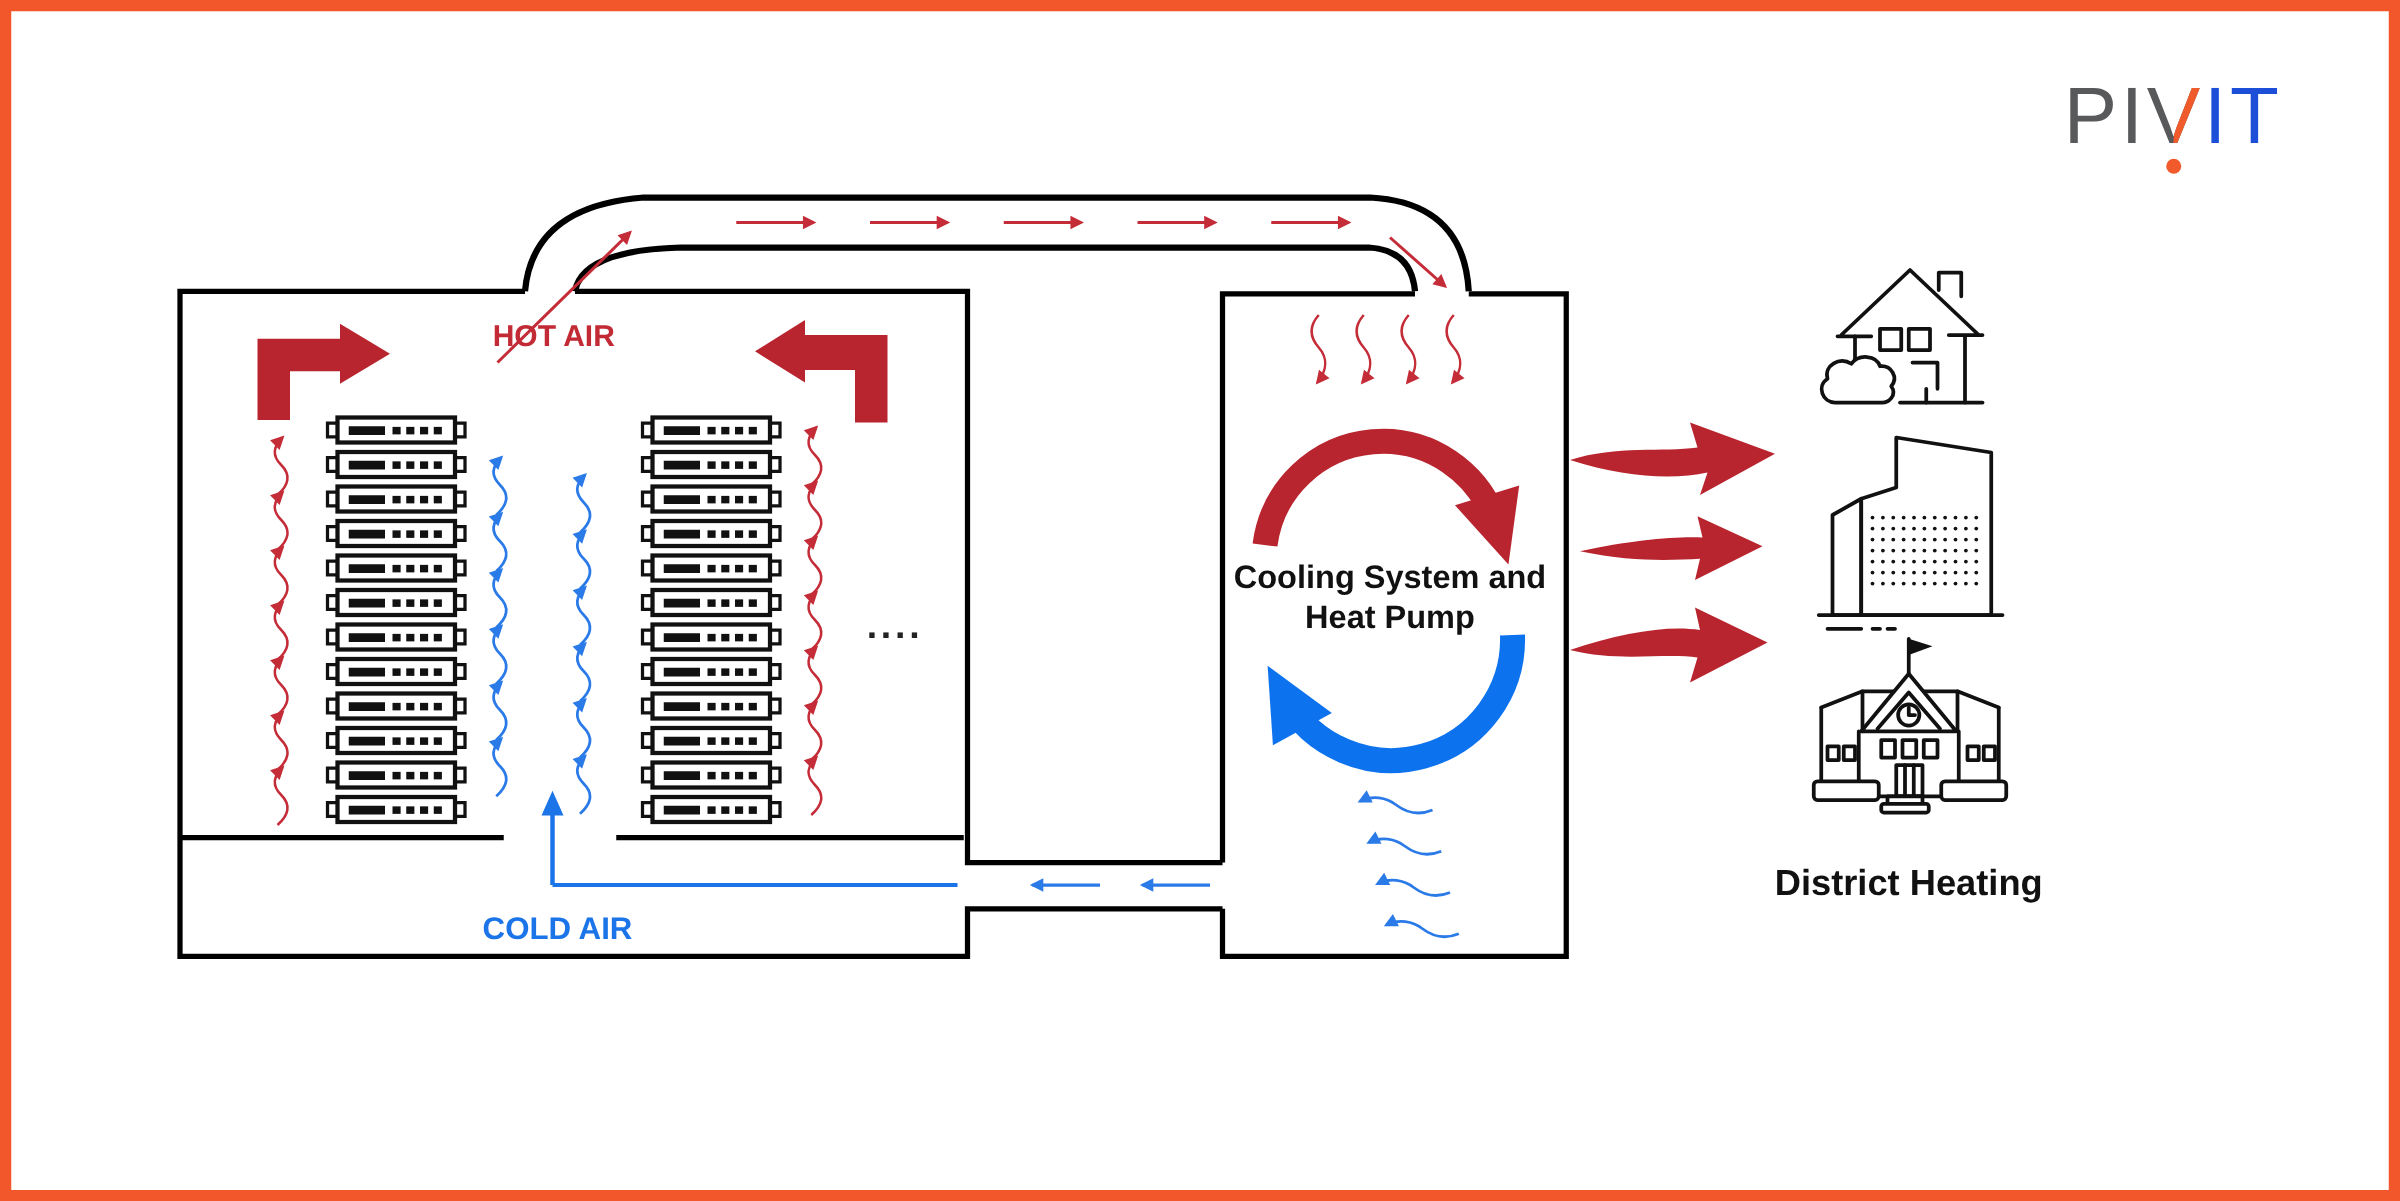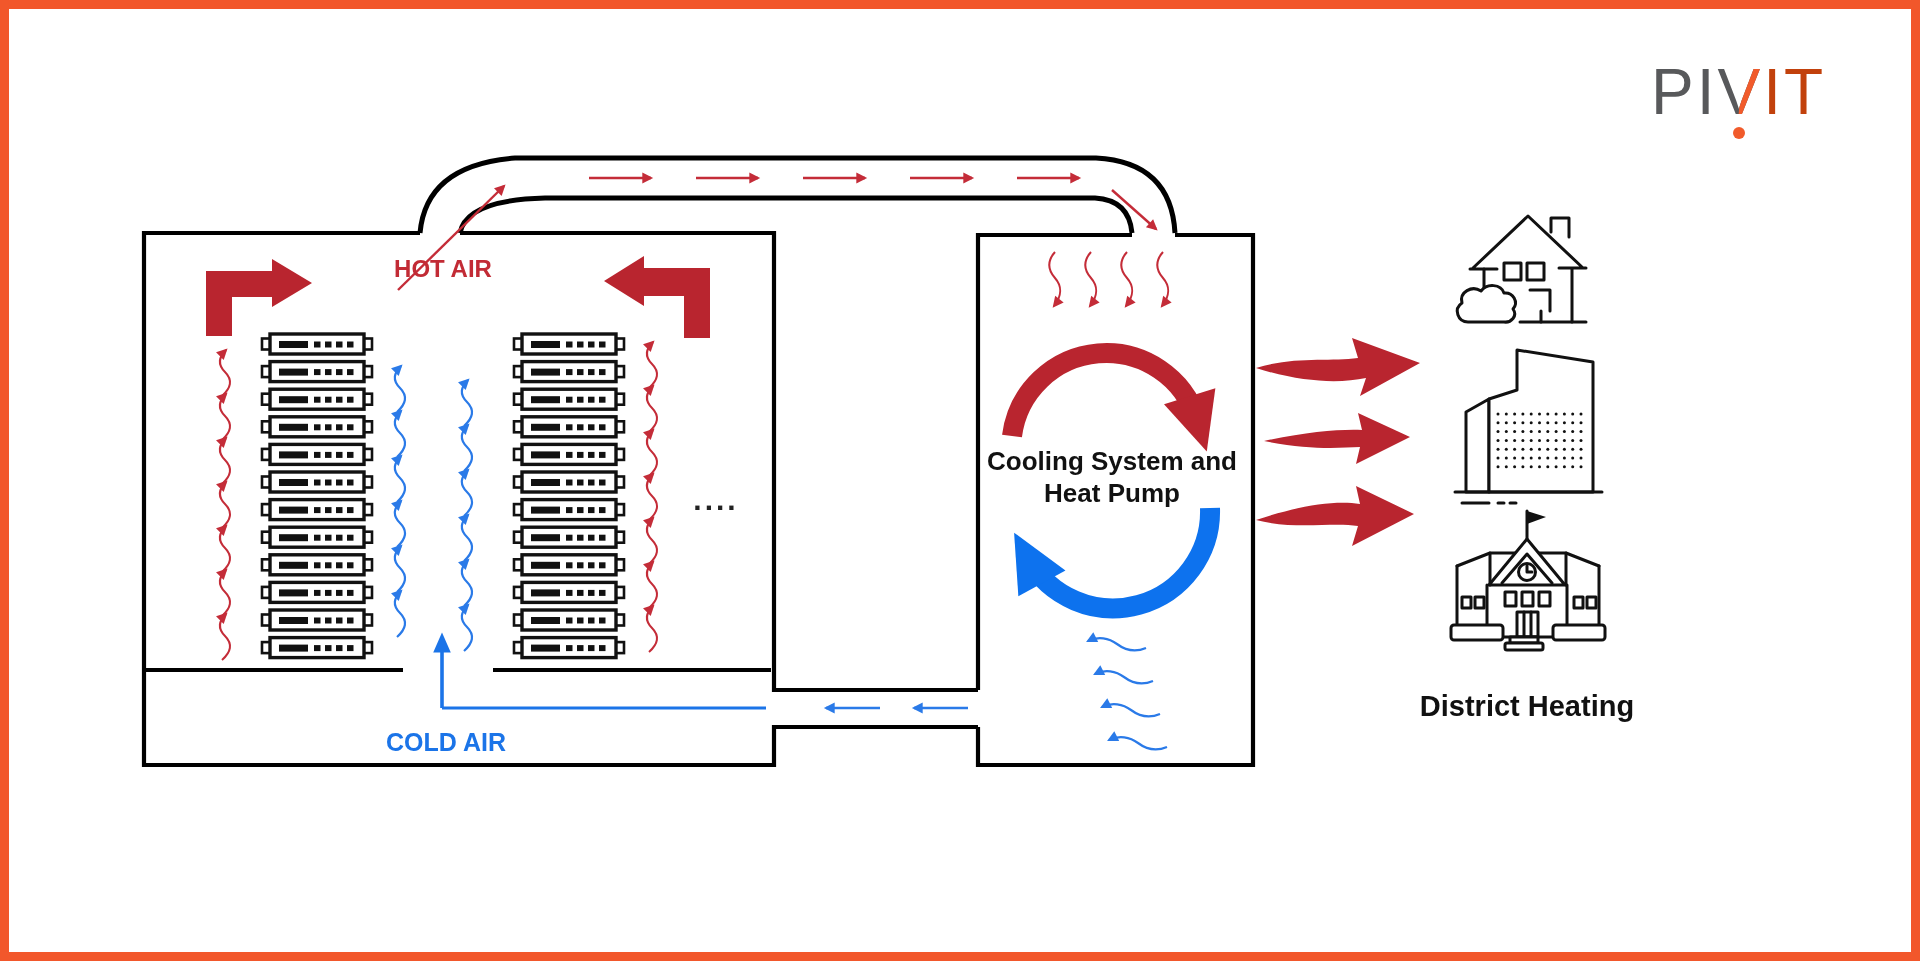--- a/index.html
+++ b/index.html
@@ -3,21 +3,21 @@
 <meta charset="utf-8">
 <style>
   html,body{margin:0;padding:0;}
   body{width:1920px;height:961px;background:#fff;position:relative;overflow:hidden;
        font-family:"Liberation Sans",sans-serif;}
   .frame{position:absolute;inset:0;border:9px solid #F2572B;box-sizing:border-box;z-index:5;pointer-events:none;}
   
   .logo{position:absolute;top:60px;right:94px;font-size:64px;font-weight:500;
         letter-spacing:3px;line-height:1;z-index:4;}
   .lg{color:#58595B;}
-  .lo{color:#c2410c;}
+  .lo{color:#1d4ed8;}
   .lv{position:relative;color:#58595B;display:inline-block;}
   .lv-over{position:absolute;left:0;top:0;color:#F15B2B;
            clip-path:polygon(55% 0,100% 0,100% 100%,45% 100%);}
   .ldot{position:absolute;width:12px;height:12px;border-radius:50%;background:#F15B2B;
         left:82px;top:67px;}
   
   svg.diagram{position:absolute;left:0;top:0;width:1920px;height:961px;}
   .bk{fill:none;stroke:#000;stroke-width:4.2;}
   .pp{fill:none;stroke:#000;stroke-width:5;}
   .thinR{stroke:#C42C38;stroke-width:2.4;fill:none;}

